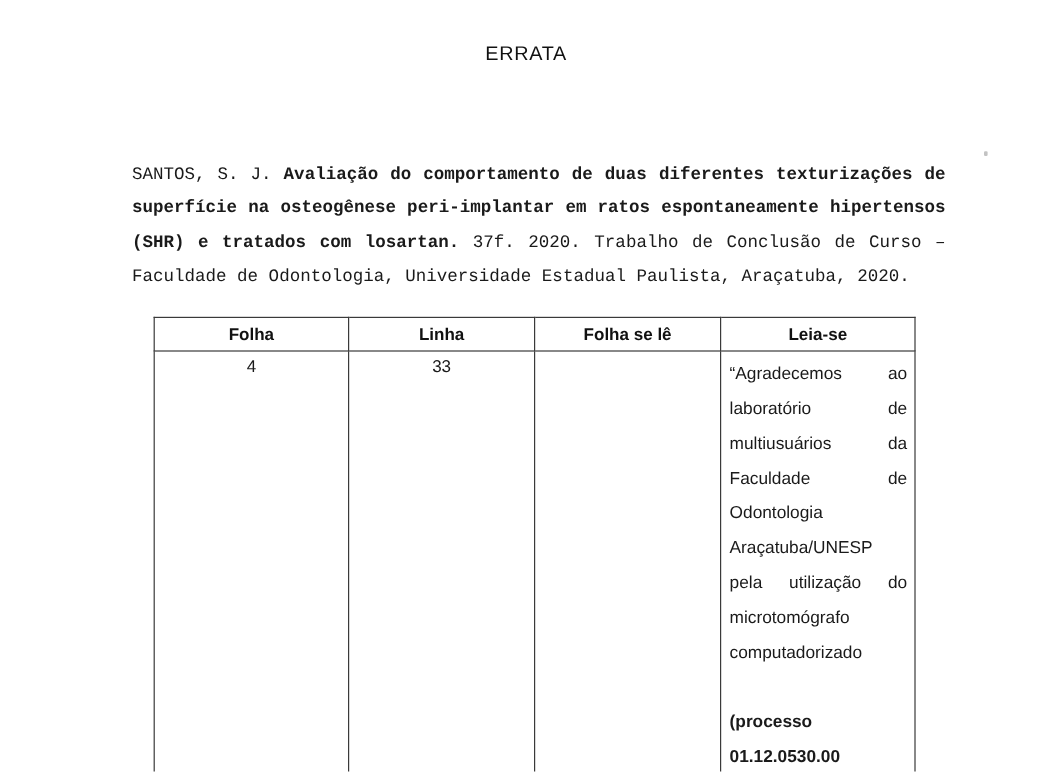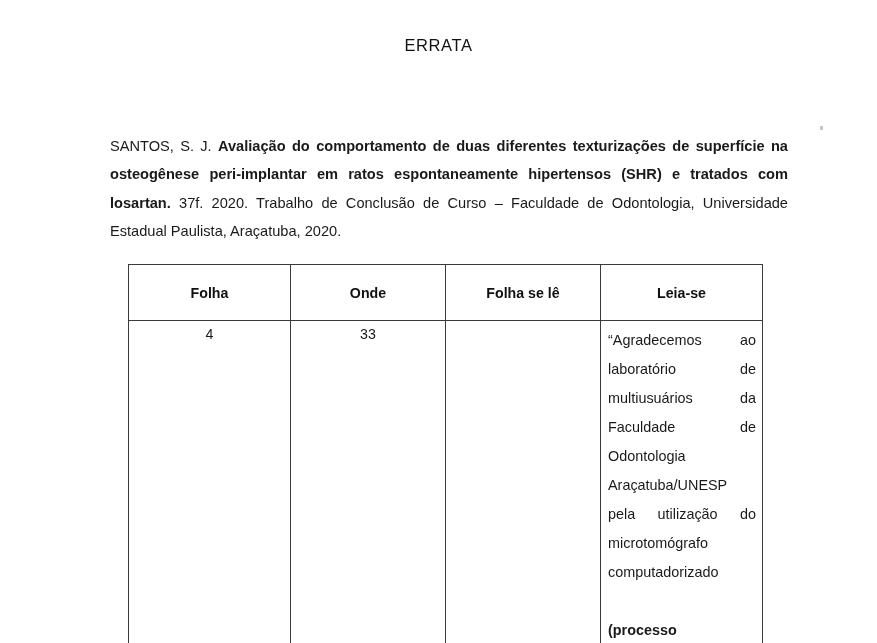--- a/index.html
+++ b/index.html
@@ -38,38 +38,39 @@
   .reference {
     position: absolute;
     left: 110px;
     top: 117px;
     width: 678px;
     font-size: 14.6px;
     line-height: 28.5px;
     text-align: justify;
     text-justify: inter-word;
     color: #1a1a1a;
+    font-family: Liberation Mono, monospace;
   }
   .reference .bold {
     font-weight: bold;
   }
 
   
   .errata-table {
     position: absolute;
     left: 128px;
     top: 264px;
     width: 634px;
     border-collapse: collapse;
     table-layout: fixed;
   }
   .errata-table th,
   .errata-table td {
     border: 1px solid #3a3a3a;
-    padding: 16px;
+    padding: 2px;
     vertical-align: top;
   }
   .errata-table th {
     height: 23px;
     font-size: 14.2px;
     font-weight: bold;
     text-align: center;
     vertical-align: middle;
     color: #111111;
   }
@@ -132,21 +133,21 @@
   <table class="errata-table">
     <colgroup>
       <col class="col-folha">
       <col class="col-linha">
       <col class="col-onde">
       <col class="col-leia">
     </colgroup>
     <thead>
       <tr>
         <th>Folha</th>
-        <th>Onde</th>
+        <th>Linha</th>
         <th>Folha se lê</th>
         <th>Leia-se</th>
       </tr>
     </thead>
     <tbody>
       <tr>
         <td class="cell-center">4</td>
         <td class="cell-center">33</td>
         <td class="cell-empty"></td>
         <td class="cell-leia">

